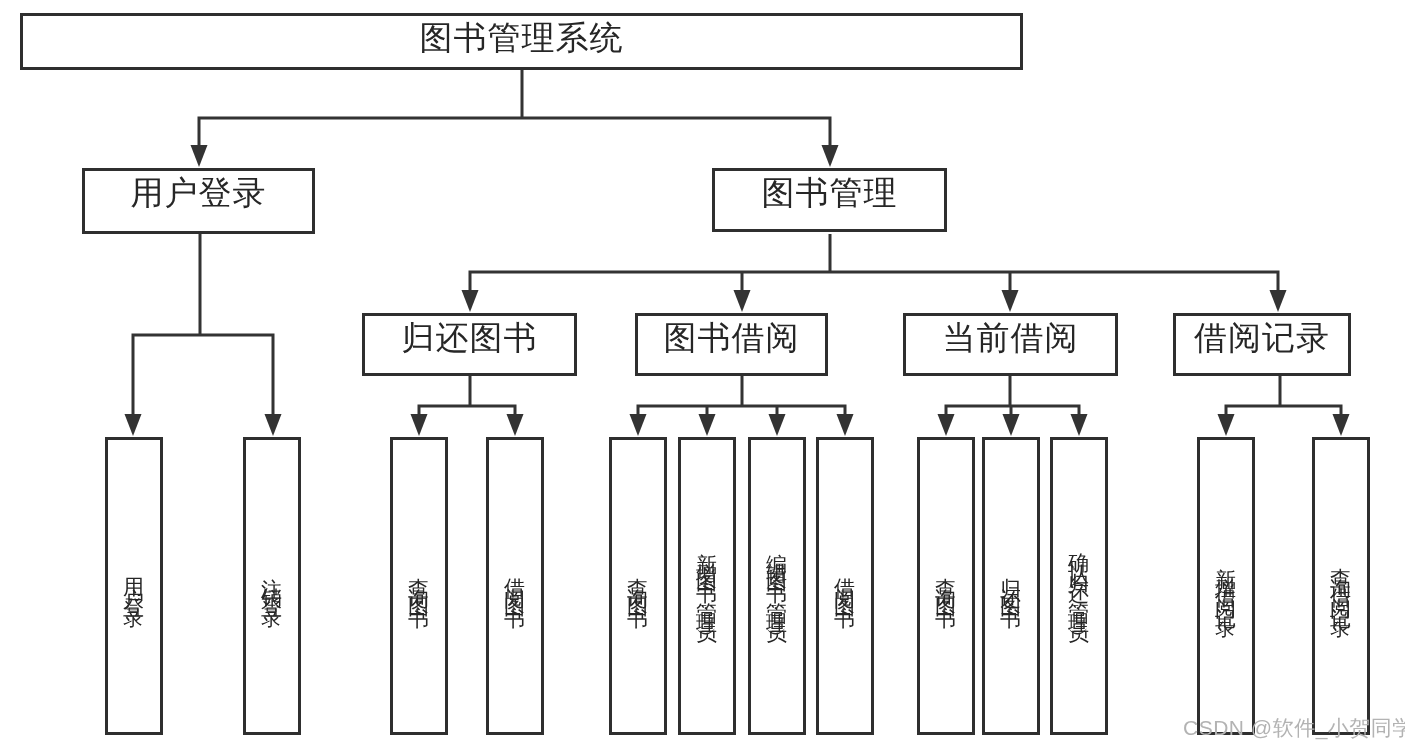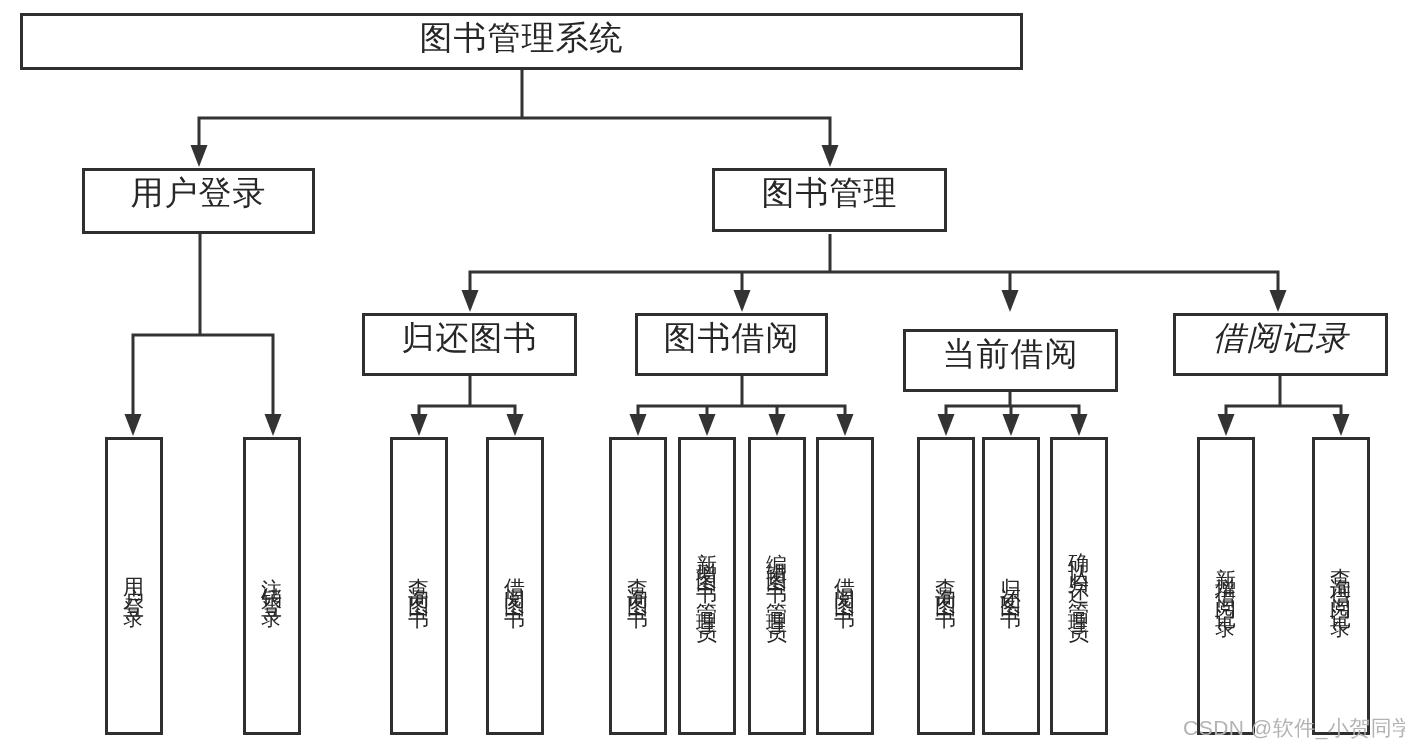--- a/index.html
+++ b/index.html
@@ -130,24 +130,24 @@
   <div class="hbox" style="left:712px;top:168px;width:235px;height:64px;">
     <span>图书管理</span>
   </div>
 
   <div class="hbox" style="left:362px;top:313px;width:215px;height:63px;">
     <span>归还图书</span>
   </div>
   <div class="hbox" style="left:635px;top:313px;width:193px;height:63px;">
     <span>图书借阅</span>
   </div>
-  <div class="hbox" style="left:903px;top:313px;width:215px;height:63px;margin-top:16px;">
+  <div class="hbox" style="left:903px;top:313px;width:215px;height:63px;">
     <span>当前借阅</span>
   </div>
-  <div class="hbox" style="left:1173px;top:313px;width:215px;height:63px;font-style:italic;">
+  <div class="hbox" style="left:1173px;top:313px;width:178px;height:63px;">
     <span>借阅记录</span>
   </div>
 
   <div class="vbox" style="left:105px;">
     <span class="vtext">用户登录</span>
   </div>
   <div class="vbox" style="left:243px;">
     <span class="vtext">注销登录</span>
   </div>
 

